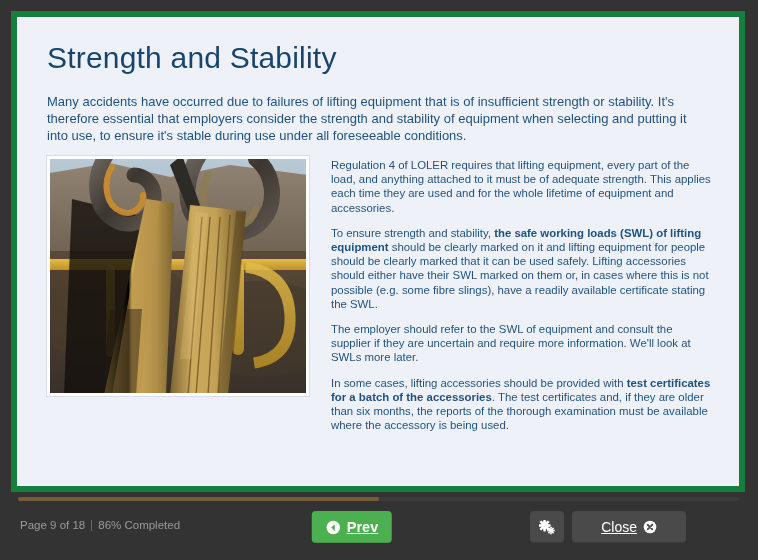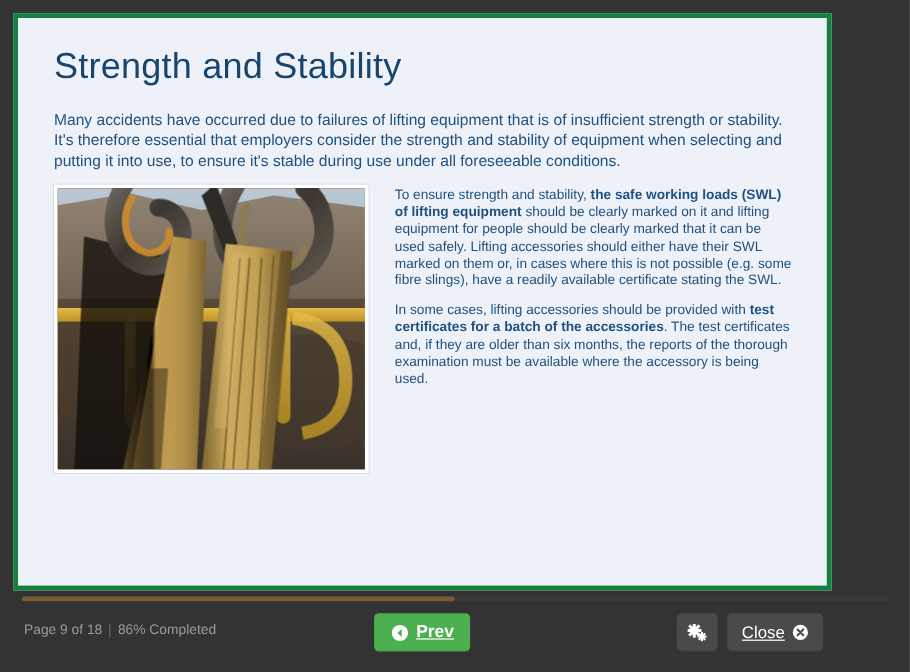--- a/index.html
+++ b/index.html
@@ -20,24 +20,24 @@
     width: 758px;
     height: 560px;
     background: #333333;
   }
 
   
   .slide-panel {
     position: absolute;
     left: 11px;
     top: 11px;
-    width: 682px;
+    width: 734px;
     height: 481px;
     background: #eef2f8;
-    border: 4px solid #15803d;
+    border: 6px solid #15803d;
     box-sizing: border-box;
     overflow: hidden;
   }
 
   .slide-inner {
     padding: 24px 28px 10px 30px;
   }
 
   .slide-title {
     color: #17456f;
@@ -182,21 +182,21 @@
     top: 7px;
     display: flex;
     gap: 8px;
   }
 
   .btn-dark {
     background: #4a4a4a;
     color: #ffffff;
     font-size: 14px;
     height: 32px;
-    padding: 0 12px;
+    padding: 0 29px;
     border-radius: 4px;
     box-shadow: inset 0 -1px 0 rgba(0,0,0,.18);
   }
   .btn-dark.icon-only { width: 34px; padding: 0; }
   .btn-dark .lbl { text-decoration: underline; }
 
   .ico { display: inline-flex; align-items: center; justify-content: center; }
   .ico svg { display: block; }
 </style>
 </head>
@@ -295,21 +295,23 @@
                 </g>
                 <path d="M186,52 L196,53 L180,236 L168,236 Z" fill="#4e3c1c" opacity="0.45"></path>
 
                 <path d="M146,52 L158,54 L142,200 L130,200 Z" fill="#e0c077" opacity="0.30"></path>
               </svg>
             </div>
           </div>
         </div>
 
         <div class="col-text">
+          <p class="body-para">Regulation 4 of LOLER requires that lifting equipment, every part of the load, and anything attached to it must be of adequate strength. This applies each time they are used and for the whole lifetime of equipment and accessories.</p>
           <p class="body-para">To ensure strength and stability, <b>the safe working loads (SWL) of lifting equipment</b> should be clearly marked on it and lifting equipment for people should be clearly marked that it can be used safely. Lifting accessories should either have their SWL marked on them or, in cases where this is not possible (e.g. some fibre slings), have a readily available certificate stating the SWL.</p>
+          <p class="body-para">The employer should refer to the SWL of equipment and consult the supplier if they are uncertain and require more information. We'll look at SWLs more later.</p>
           <p class="body-para">In some cases, lifting accessories should be provided with <b>test certificates for a batch of the accessories</b>. The test certificates and, if they are older than six months, the reports of the thorough examination must be available where the accessory is being used.</p>
         </div>
 
       </div>
     </div>
   </div>
 
   <div class="progress-track">
     <div class="progress-fill" style="width: 50%;"></div>
   </div>

